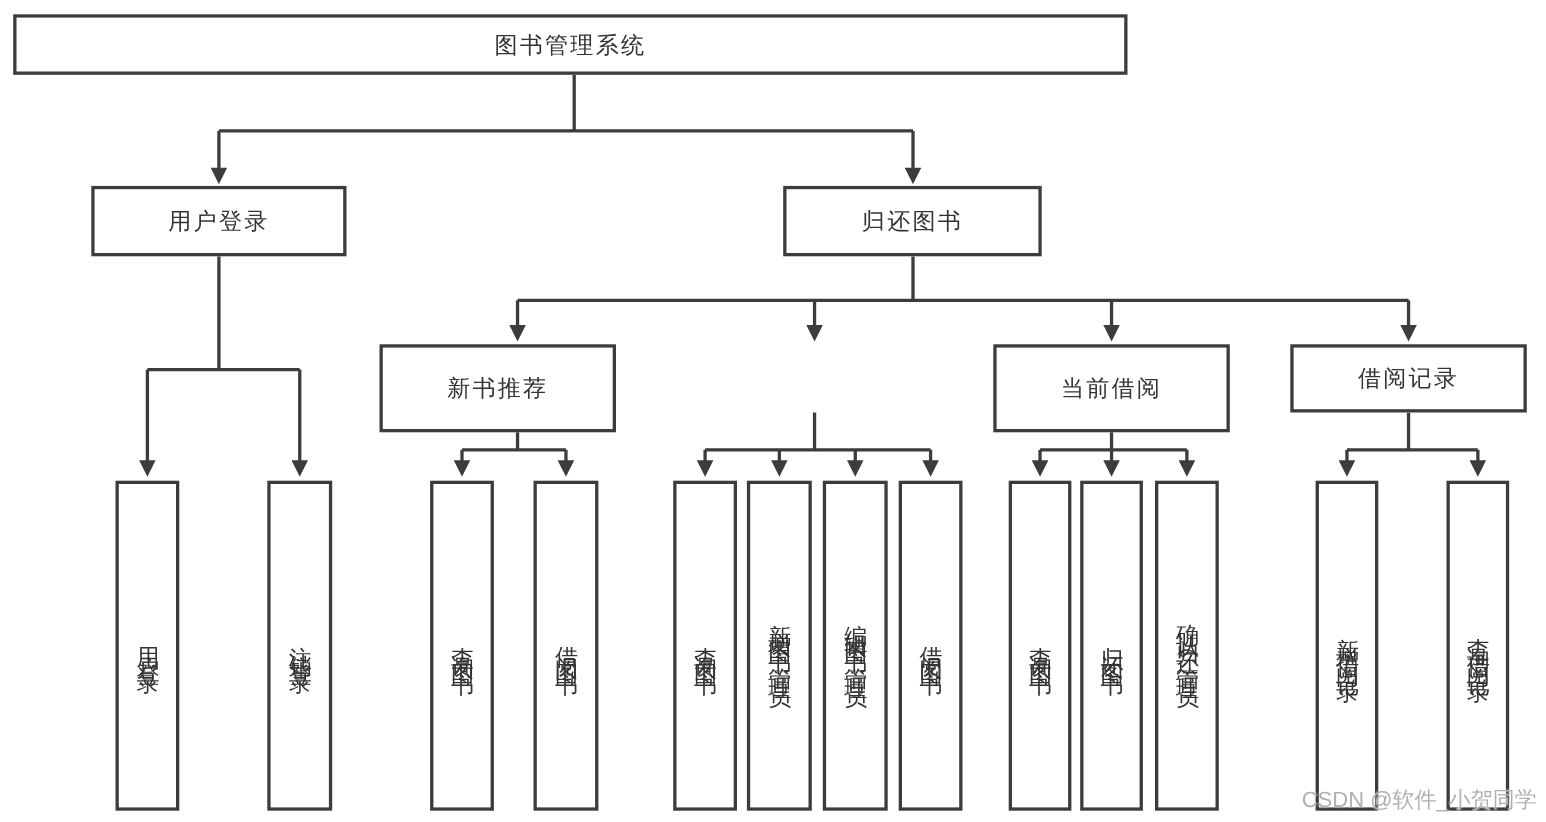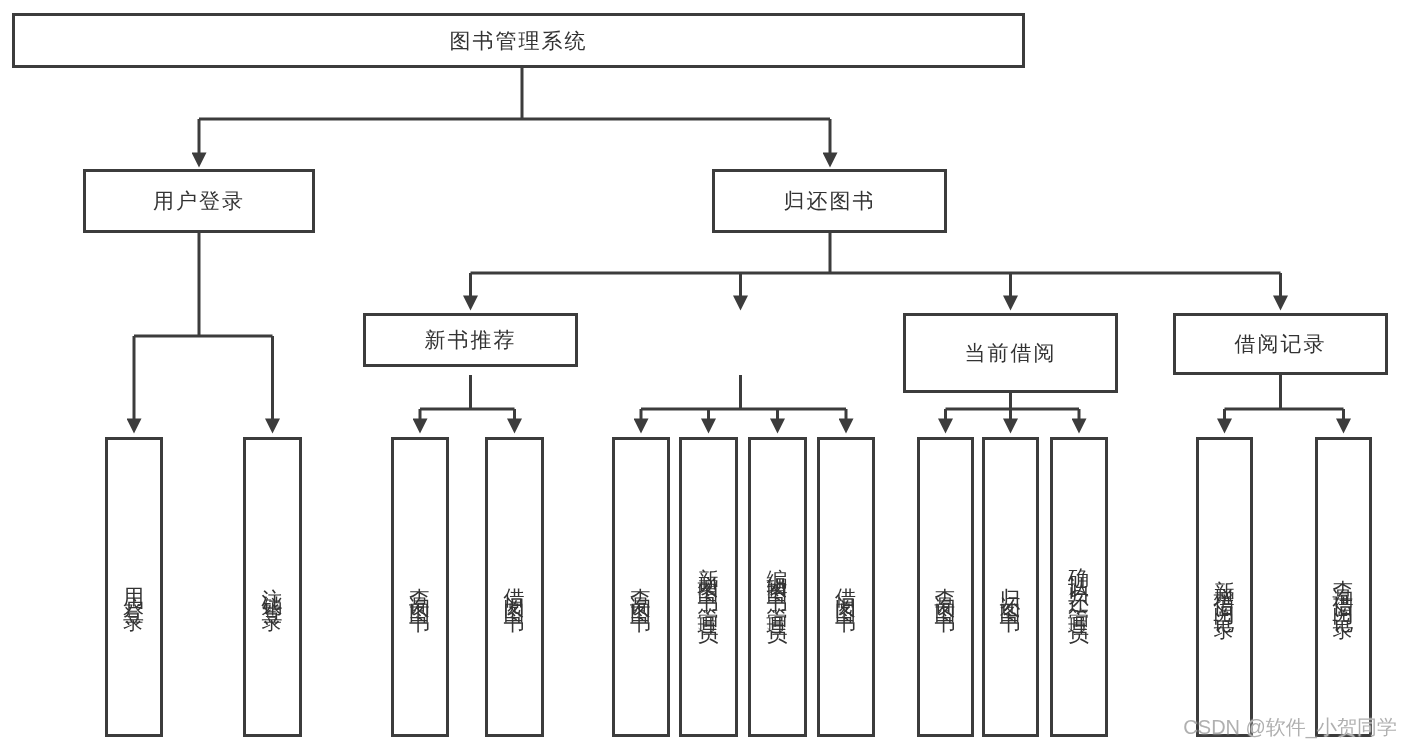--- a/index.html
+++ b/index.html
@@ -117,21 +117,21 @@
     <span>图书管理系统</span>
   </div>
 
   <div class="hbox" style="left:83px;top:169px;width:232px;height:64px">
     <span>用户登录</span>
   </div>
   <div class="hbox" style="left:712px;top:169px;width:235px;height:64px">
     <span>归还图书</span>
   </div>
 
-  <div class="hbox" style="left:363px;top:313px;width:215px;height:54px">
+  <div class="hbox" style="left:345px;top:313px;width:215px;height:80px">
     <span>新书推荐</span>
   </div>
   <div class="hbox" style="left:903px;top:313px;width:215px;height:80px">
     <span>当前借阅</span>
   </div>
   <div class="hbox" style="left:1173px;top:313px;width:215px;height:62px">
     <span>借阅记录</span>
   </div>
 
   <div class="vbox" style="left:105px;width:58px">

